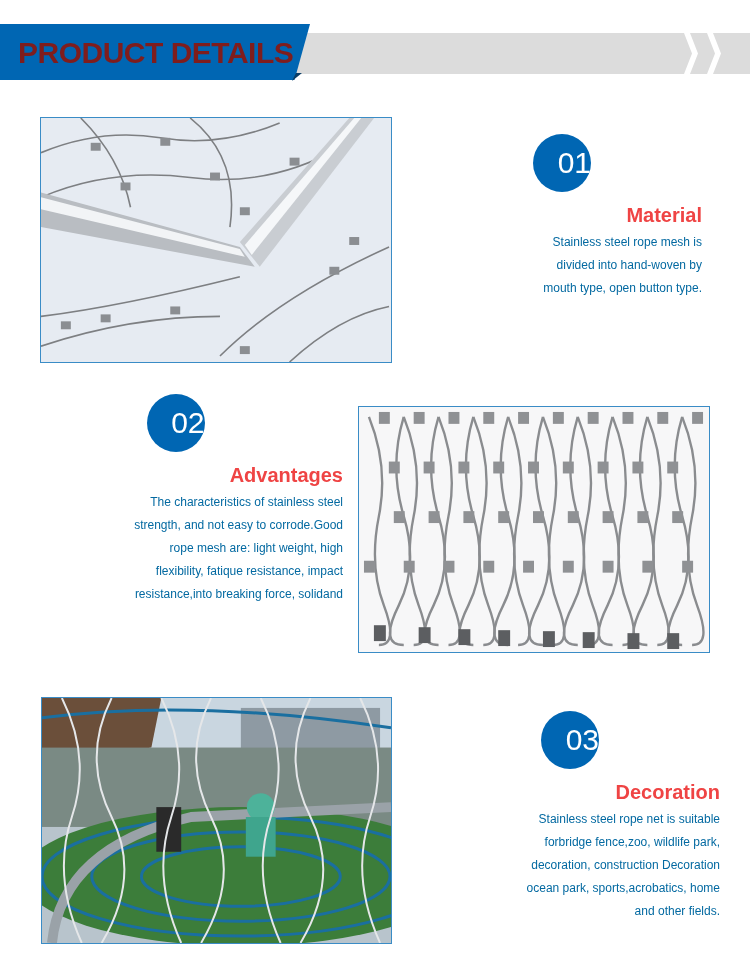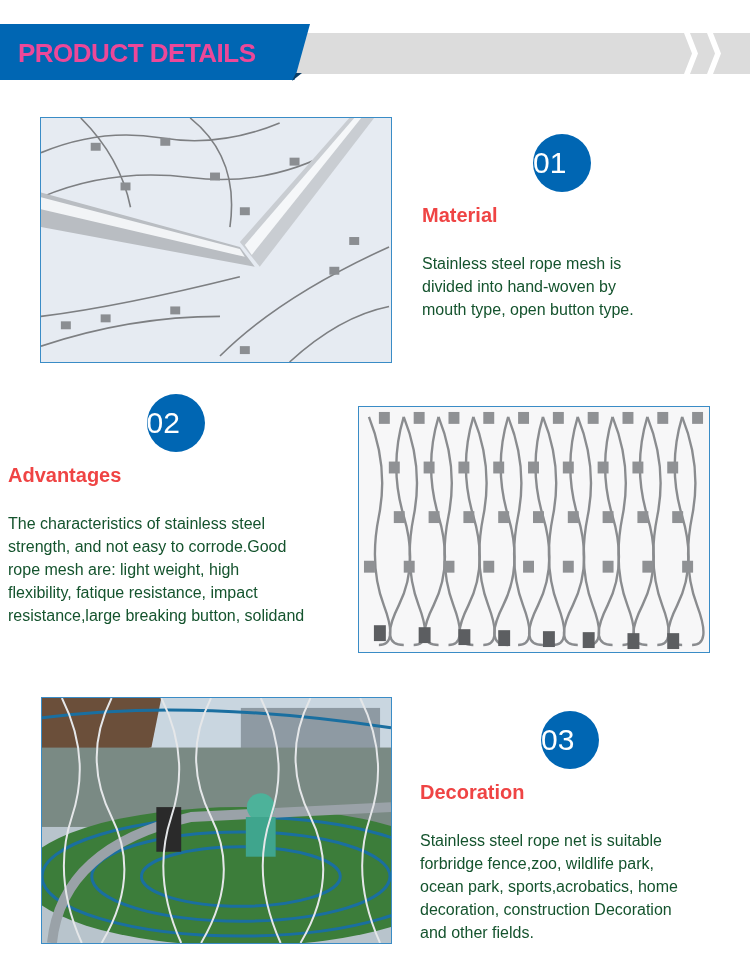--- a/index.html
+++ b/index.html
@@ -2,27 +2,27 @@
 <html><head>
 <meta charset="utf-8">
 <style>
   html,body{margin:0;padding:0;background:#ffffff;}
   body{width:750px;height:975px;position:relative;overflow:hidden;font-family:"Liberation Sans",sans-serif;color:#222;}
   .banner-gray{position:absolute;left:290px;top:33px;width:460px;height:41px;background:#dcdcdc;}
   .chev{position:absolute;top:33px;width:18px;height:41px;}
   .banner-blue{position:absolute;left:0;top:24px;width:310px;height:56px;background:#0066b3;
     clip-path:polygon(0 0,100% 0,95% 100%,0 100%);}
   .banner-fold{position:absolute;left:292px;top:73px;width:10px;height:8px;background:#0b3d66;clip-path:polygon(0 100%,100% 0,40% 0);}
-  .banner-title{position:absolute;left:18px;top:24px;height:56px;line-height:58px;color:#ec4899;font-weight:bold;font-size:26px;letter-spacing:-0.5px;}
+  .banner-title{position:absolute;left:18px;top:24px;height:56px;line-height:58px;color:#7f1d1d;font-weight:bold;font-size:30px;letter-spacing:-0.5px;}
   .photo{position:absolute;border:1px solid #3a8cc6;box-sizing:border-box;overflow:hidden;background:#eef1f5;}
   .photo svg{display:block;width:100%;height:100%;}
-  .feature{position:absolute;text-align:left;}
+  .feature{position:absolute;text-align:right;}
   .num{width:58px;height:58px;border-radius:50%;background:#0066b3;color:#fff;font-size:30px;line-height:58px;margin:0 auto;}
   .ftitle{font-weight:bold;font-size:20px;color:#ef4444;margin-top:12px;}
-  .fdesc{font-size:16px;line-height:23px;color:#14532d;margin-top:25px;}
+  .fdesc{font-size:12px;line-height:23px;color:#0369a1;margin-top:4px;}
 </style>
 </head>
 <body>
 
 <div class="banner-gray"></div>
 <svg class="chev" style="left:684px" viewBox="0 0 18 41">
     <polygon points="0,0 6,0 14,20.5 6,41 0,41 8,20.5" fill="#ffffff"></polygon>
   </svg>
 <svg class="chev" style="left:707px" viewBox="0 0 18 41">
     <polygon points="0,0 6,0 14,20.5 6,41 0,41 8,20.5" fill="#ffffff"></polygon>
@@ -76,21 +76,21 @@
 </div>
 
 <div class="feature" style="left:8px;top:394px;width:335px;">
   <div class="num">02</div>
   <div class="ftitle">Advantages</div>
   <div class="fdesc">
     <div>The characteristics of stainless steel</div>
     <div>strength, and not easy to corrode.Good</div>
     <div>rope mesh are: light weight, high</div>
     <div>flexibility, fatique resistance, impact</div>
-    <div>resistance,large breaking button, solidand</div>
+    <div>resistance,into breaking force, solidand</div>
   </div>
 </div>
 
 <div class="photo" style="left:358px;top:406px;width:352px;height:247px;background:#f7f7f8;">
   <svg viewBox="0 0 352 247" preserveAspectRatio="none">
     <rect width="352" height="247" fill="#f7f7f8"></rect>
     <g stroke="#8a8c8f" stroke-width="2.4" fill="none">
       <path d="M10 10 Q30 60 20 110 T25 200 T20 240"></path>
       <path d="M45 10 Q30 60 45 110 T40 200 T45 240"></path>
       <path d="M45 10 Q65 60 55 110 T60 200 T55 240"></path>
@@ -192,17 +192,17 @@
     </g>
   </svg>
 </div>
 
 <div class="feature" style="left:420px;top:711px;width:300px;">
   <div class="num">03</div>
   <div class="ftitle">Decoration</div>
   <div class="fdesc">
     <div>Stainless steel rope net is suitable</div>
     <div>forbridge fence,zoo, wildlife park,</div>
+    <div>decoration, construction Decoration</div>
     <div>ocean park, sports,acrobatics, home</div>
-    <div>decoration, construction Decoration</div>
     <div>and other fields.</div>
   </div>
 </div>
 
 </body></html>

